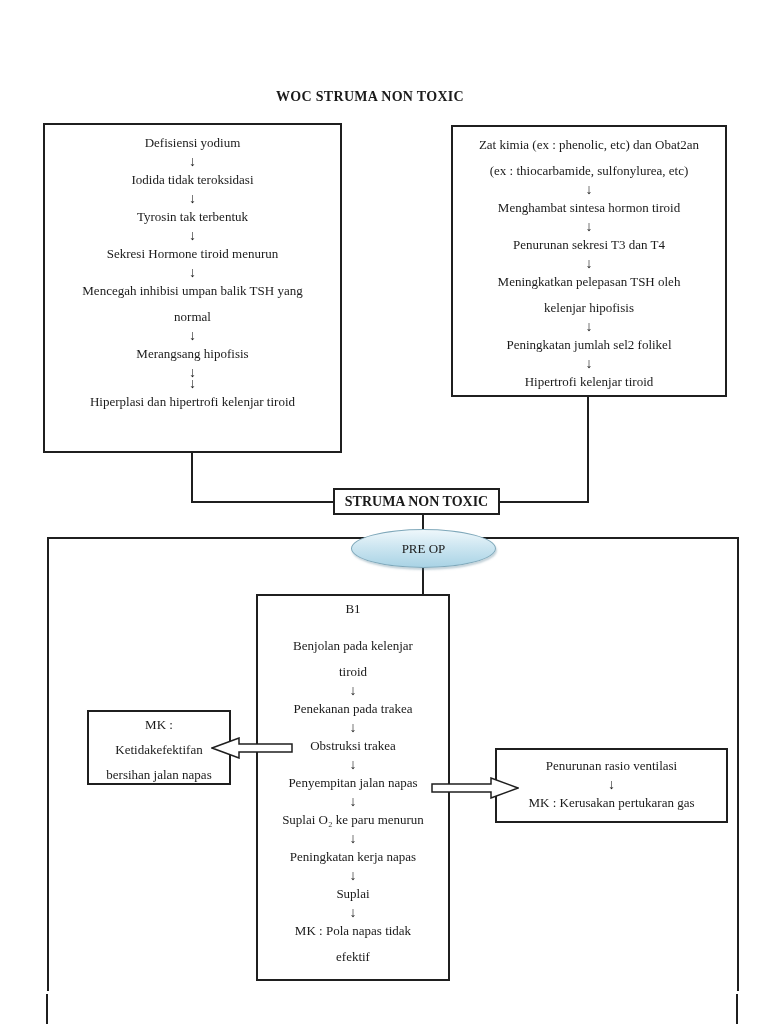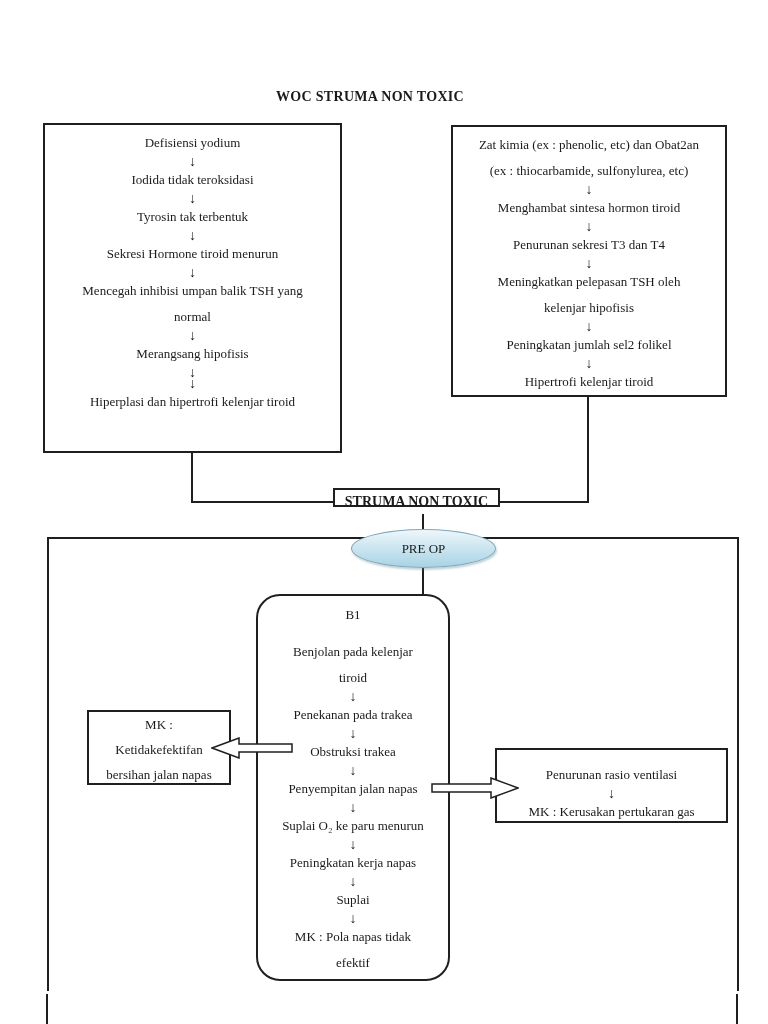--- a/index.html
+++ b/index.html
@@ -29,39 +29,39 @@
   .darr{
     display:block;height:11px;line-height:11px;
     font-size:14px;font-weight:bold;
   }
   .line{position:absolute;background:#1f1f1f;z-index:0;}
   .node{
     position:absolute;border:2px solid #1f1f1f;background:#fff;
     box-sizing:border-box;text-align:center;z-index:1;
   }
   #struma-box{
-    left:333px;top:488px;width:167px;height:19px;
+    left:333px;top:488px;width:167px;height:27px;
     font-weight:bold;font-size:14px;line-height:23px;
   }
   #preop-ellipse{
     position:absolute;left:351px;top:529px;width:145px;height:39px;
     border-radius:50%;
     border:1.5px solid #7fa8ba;
     background:linear-gradient(180deg,#eef7fb 0%,#cde6f1 45%,#a9d3e5 100%);
     box-shadow:1px 2px 2px rgba(90,130,150,.35);
     box-sizing:border-box;
     display:flex;align-items:center;justify-content:center;
     font-size:13px;z-index:2;
   }
   #left-box{left:43px;top:123px;width:299px;height:330px;padding-top:5px;}
   #right-box{left:451px;top:125px;width:276px;height:272px;padding-top:5px;justify-content:flex-end;}
-  #b1-box{left:256px;top:594px;width:194px;height:387px;padding-top:6px;border-radius:24px;}
+  #b1-box{left:256px;top:594px;width:194px;height:387px;}
   #b1-title{margin-bottom:11px;}
   #mk-box{left:87px;top:710px;width:144px;height:75px;line-height:25px;font-family:Liberation Serif, serif;}
-  #gas-box{left:495px;top:748px;width:233px;height:75px;padding-top:12px;}
+  #gas-box{left:495px;top:748px;width:233px;height:75px;padding-top:3px;}
   .blockarrow{position:absolute;z-index:3;}
 </style>
 </head>
 <body>
 
 <div id="page">
 
   <div class="title">WOC STRUMA NON TOXIC</div>
 
   <div class="fbox" id="left-box">

